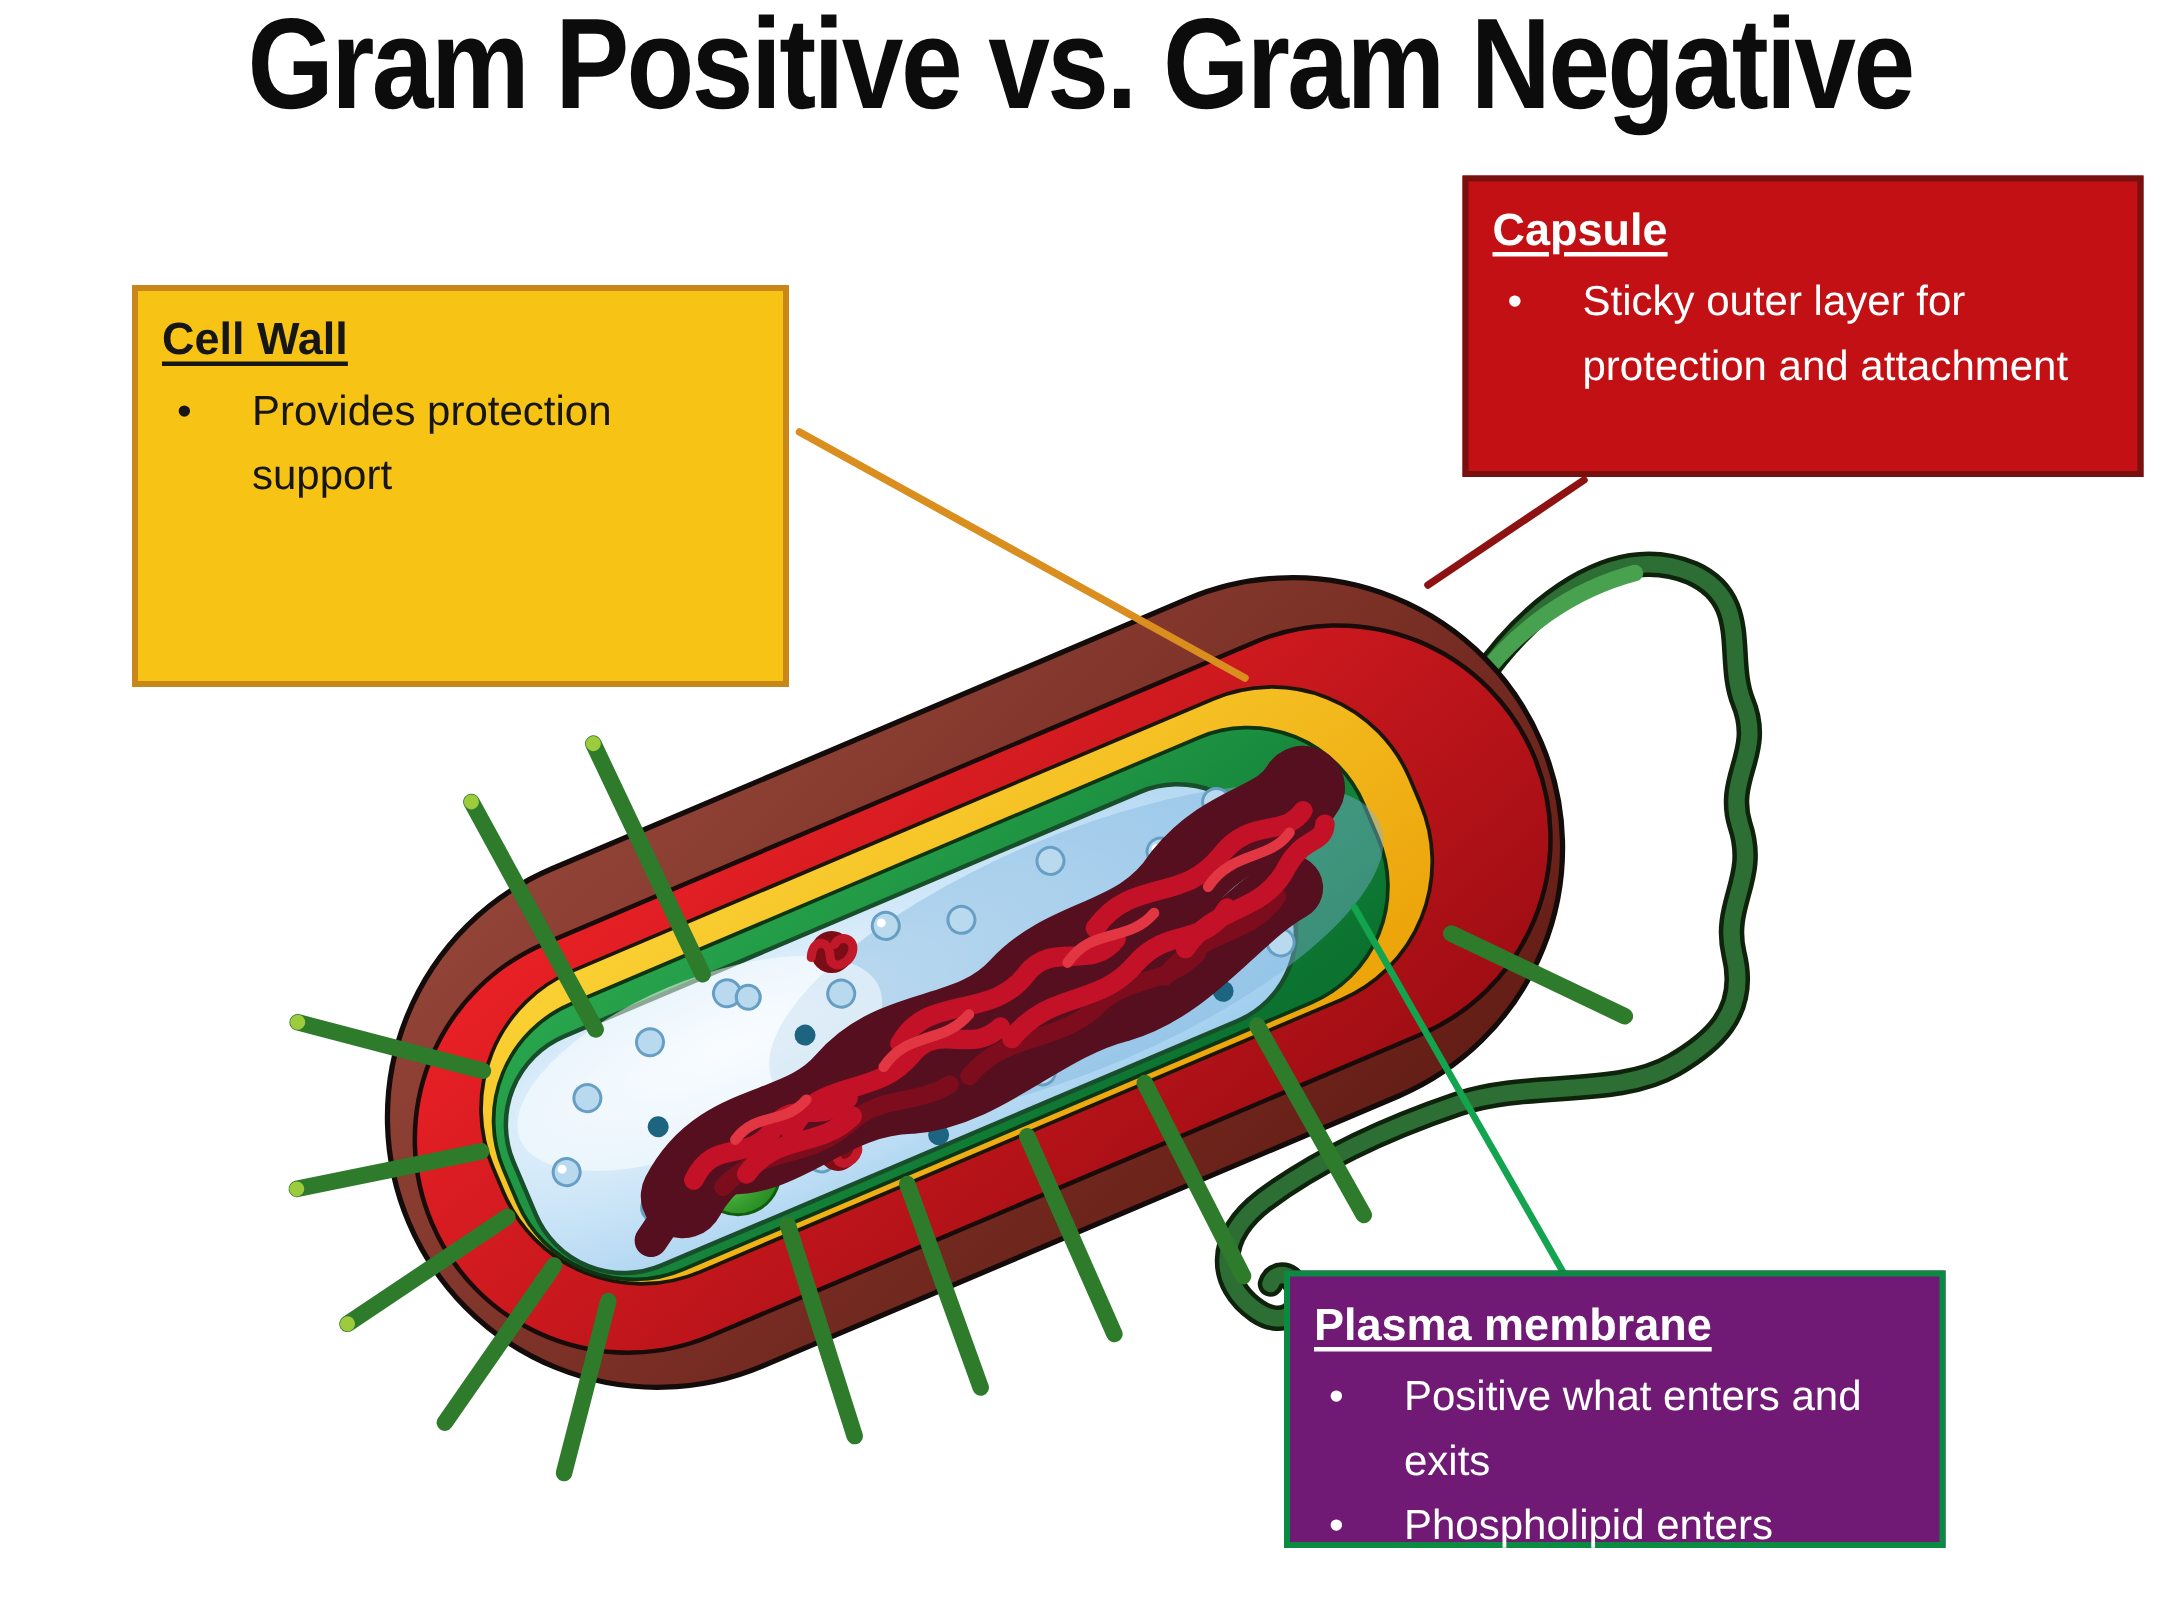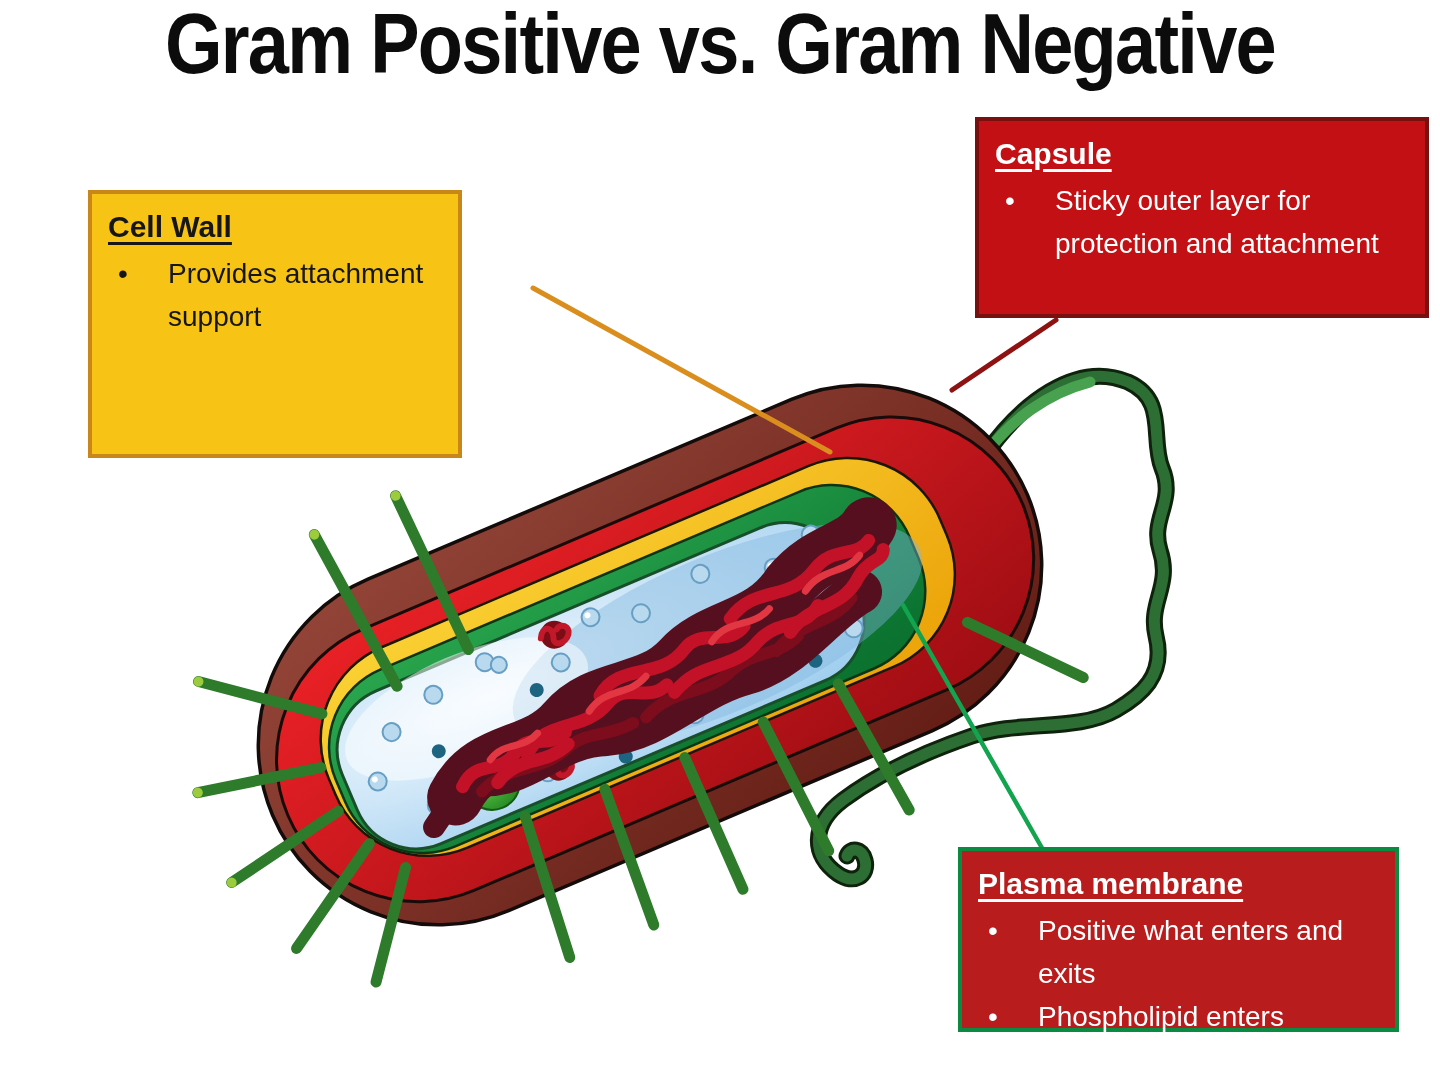--- a/index.html
+++ b/index.html
@@ -11,26 +11,26 @@
     position:absolute; top:-6px; left:0; width:1440px; text-align:center;
     font-size:86px; font-weight:700; color:#0c0c0c; letter-spacing:-2px;
     transform:scaleX(.86); transform-origin:50% 0; white-space:nowrap;
   }
   #diagram{ position:absolute; left:0; top:0; }
   .callout{ position:absolute; box-sizing:border-box; padding:10px 18px 10px 16px; }
   .callout .co-title{ font-weight:700; font-size:30px; text-decoration:underline; text-decoration-thickness:3px; text-underline-offset:5px; line-height:46px;}
   .callout ul{ list-style:none; margin:2px 0 0 0; padding:0; }
   .callout li{ position:relative; font-size:28px; line-height:43px; padding-left:60px; }
   .callout li::before{ content:"\2022"; position:absolute; left:10px; top:0; }
-  #box-cell-wall{ left:88px; top:190px; width:374px; height:268px;
+  #box-cell-wall{ left:88px; top:190px; width:438px; height:268px;
     background:#F7C314; border:4px solid #C88718; color:#161616; }
   #box-capsule{ left:975px; top:117px; width:454px; height:201px;
     background:#C21014; border:4px solid #77100E; color:#ffffff; }
-  #box-plasma{ left:958px; top:847px; width:441px; height:185px;
-    background:#b91c1c; border:4px solid #0B8A41; color:#ffffff; }
+  #box-plasma{ left:856px; top:847px; width:441px; height:185px;
+    background:#701a75; border:4px solid #0B8A41; color:#ffffff; }
 </style>
 </head>
 <body>
 
 <div id="slide">
 
   <div id="title">Gram Positive vs. Gram Negative</div>
 
   <svg id="diagram" width="1440" height="1080" viewBox="0 0 1440 1080">
     <defs>
@@ -179,21 +179,21 @@
     </g>
 
     <line x1="533" y1="288" x2="830" y2="452" stroke="#d98e1e" stroke-width="5" stroke-linecap="round"></line>
     <line x1="1056" y1="320" x2="952" y2="390" stroke="#8e1212" stroke-width="5" stroke-linecap="round"></line>
     <line x1="903" y1="605" x2="1042" y2="848" stroke="#13a44f" stroke-width="4.5" stroke-linecap="round"></line>
   </svg>
 
   <div class="callout" id="box-cell-wall">
     <div class="co-title">Cell Wall</div>
     <ul>
-      <li>Provides attachment support</li>
+      <li>Provides protection support</li>
     </ul>
   </div>
 
   <div class="callout" id="box-capsule">
     <div class="co-title">Capsule</div>
     <ul>
       <li>Sticky outer layer for protection and attachment</li>
     </ul>
   </div>
 

